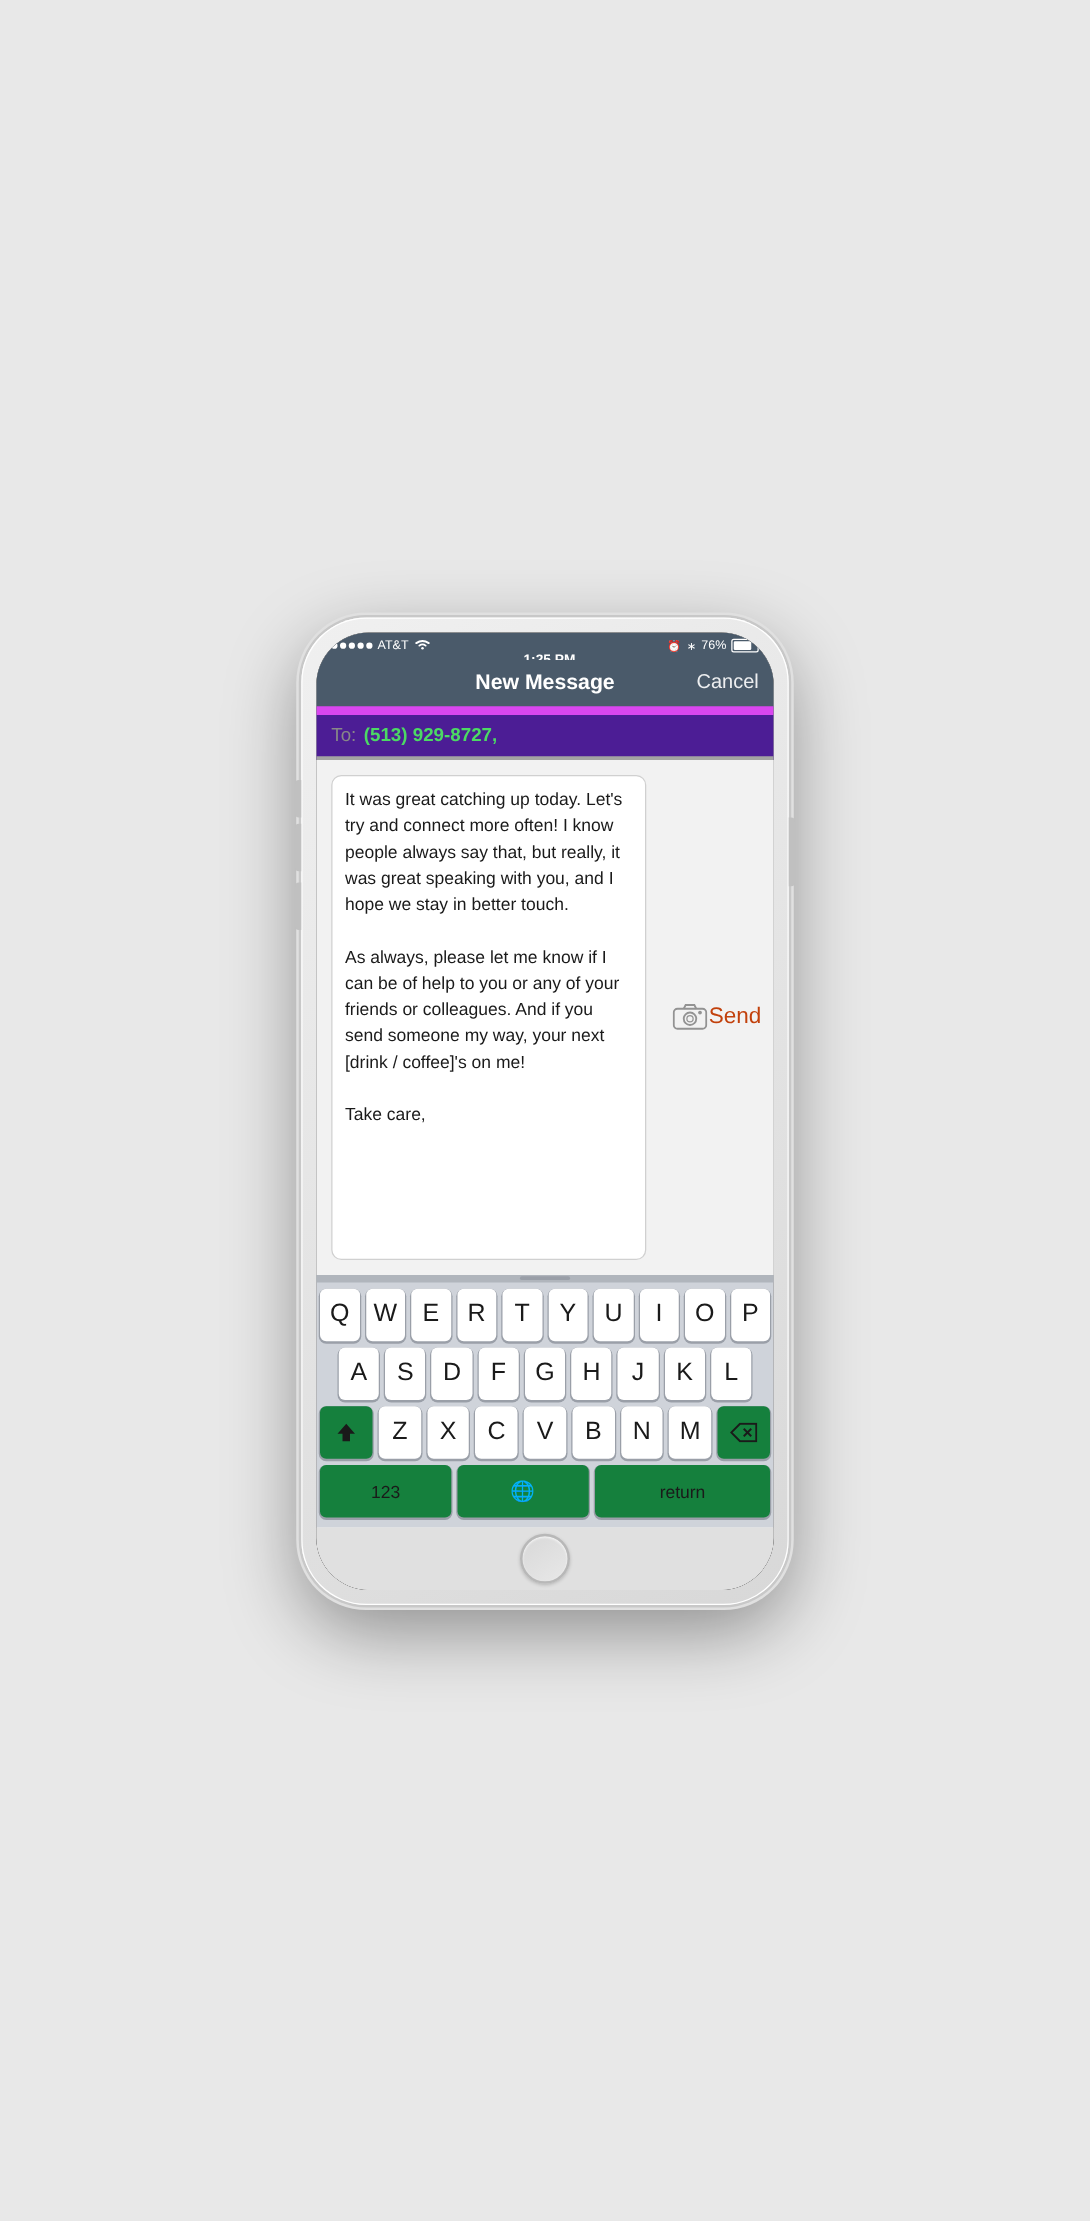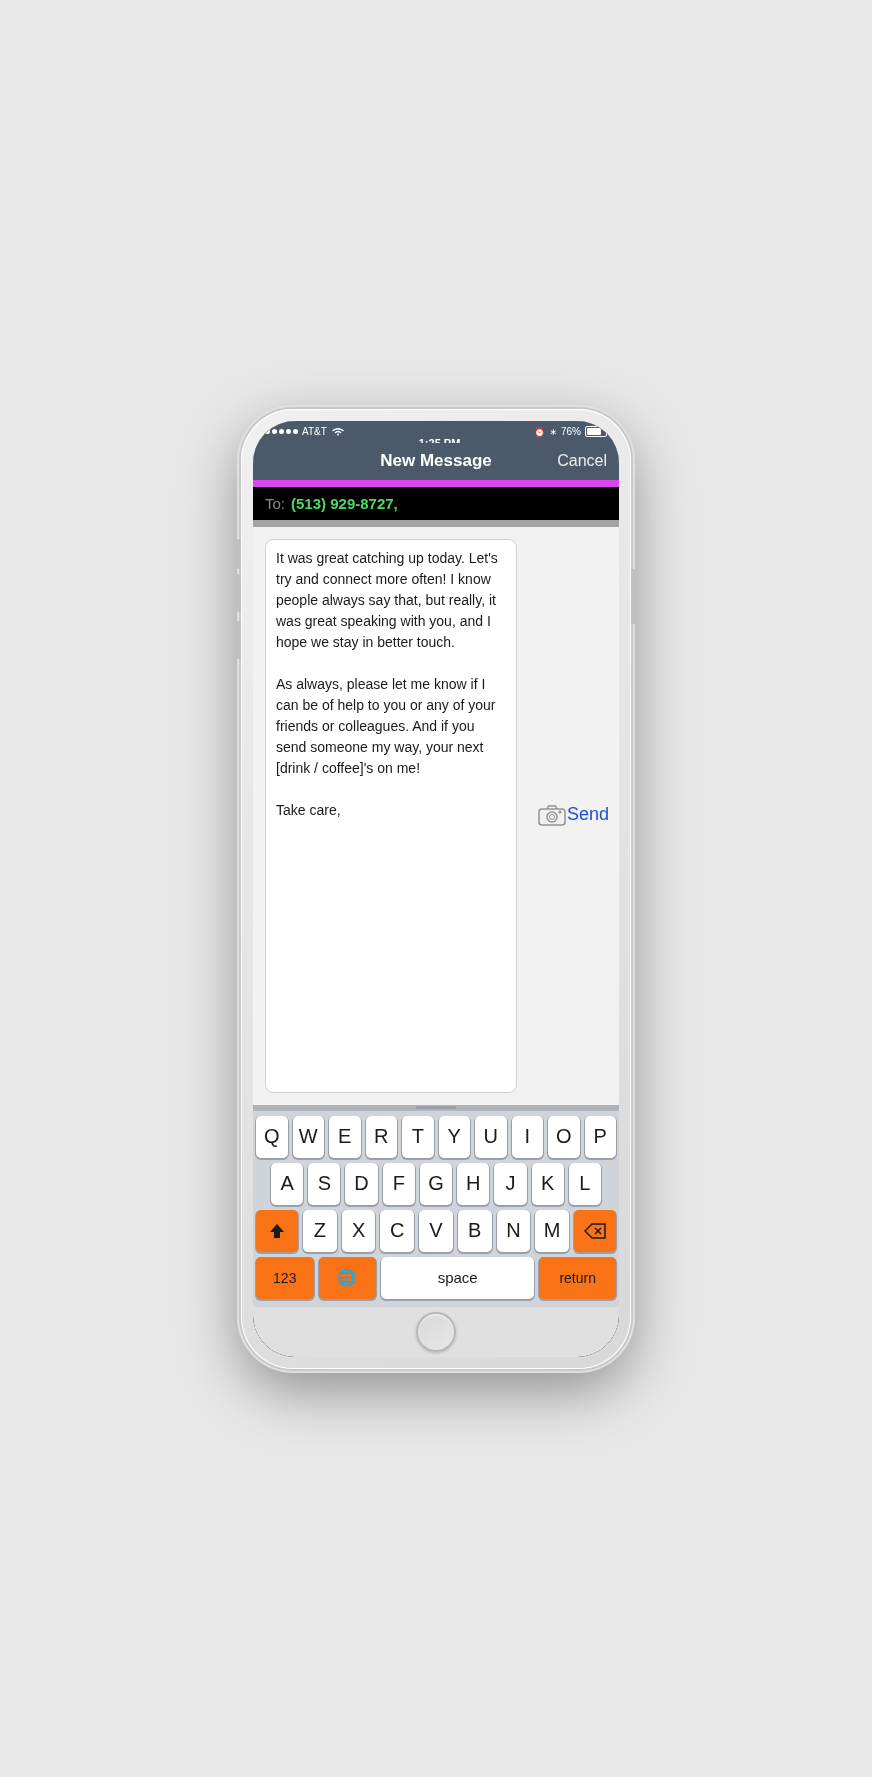--- a/index.html
+++ b/index.html
@@ -7,21 +7,21 @@
       background: #e8e8e8;
       display: flex;
       justify-content: center;
       align-items: center;
       min-height: 100vh;
       font-family: -apple-system, 'Helvetica Neue', Helvetica, Arial, sans-serif;
     }
 
     .phone-outer {
       width: 390px;
-      height: 960px;
+      height: 790px;
       background: linear-gradient(145deg, #f0f0f0, #d8d8d8);
       border-radius: 52px;
       padding: 12px;
       box-shadow:
         0 0 0 2px #c8c8c8,
         0 0 0 4px #e0e0e0,
         0 20px 60px rgba(0,0,0,0.4),
         inset 0 0 0 1px #ffffff;
       position: relative;
     }
@@ -181,25 +181,25 @@
     .nav-cancel {
       position: absolute;
       right: 12px;
       font-size: 16px;
       color: white;
       opacity: 0.9;
     }
 
     
     .to-field {
-      background: #000000;
+      background: #4c1d95;
       padding: 8px 12px;
       display: flex;
       align-items: center;
-      border-bottom: 7px solid #a3a3a3;
+      border-bottom: 3px solid #a3a3a3;
       flex-shrink: 0;
     }
     .to-label {
       font-size: 15px;
       color: #888;
       margin-right: 6px;
     }
     .to-number {
       font-size: 15px;
       color: #4cd964;
@@ -250,21 +250,21 @@
     .camera-icon-container {
       width: 30px;
       height: 30px;
       display: flex;
       align-items: center;
       justify-content: center;
     }
 
     .send-btn {
       font-size: 18px;
-      color: #1d4ed8;
+      color: #c2410c;
       font-weight: 400;
     }
 
     
     .keyboard {
       background: #cfd3da;
       flex-shrink: 0;
     }
 
     .keyboard-top-bar {
@@ -299,21 +299,21 @@
       justify-content: center;
       font-size: 20px;
       font-weight: 300;
       color: #1a1a1a;
       box-shadow: 0 1px 0 1px #9a9fa8;
       cursor: pointer;
       user-select: none;
     }
 
     .key-special {
-      background: #f97316;
+      background: #15803d;
       color: #1a1a1a;
       font-size: 14px;
       font-weight: 400;
     }
 
     .key-shift {
       flex: 1.3;
       max-width: 42px;
     }
 
@@ -486,21 +486,20 @@
               <path d="M8 1 L21 1 L21 15 L8 15 L1 8 Z" fill="none" stroke="#1a1a1a" stroke-width="1.5"></path>
               <line x1="11" y1="5" x2="17" y2="11" stroke="#1a1a1a" stroke-width="1.5"></line>
               <line x1="17" y1="5" x2="11" y2="11" stroke="#1a1a1a" stroke-width="1.5"></line>
             </svg>
           </div>
         </div>
 
         <div class="key-row row-bottom">
           <div class="key key-special key-numbers">123</div>
           <div class="key key-special key-globe">🌐</div>
-          <div class="key key-space" style="font-size: 15px; font-weight: 400;">space</div>
           <div class="key key-special key-return">return</div>
         </div>
       </div>
 
       <div class="home-button">
         <div class="home-btn-circle"></div>
       </div>
 
     </div>
   </div>

